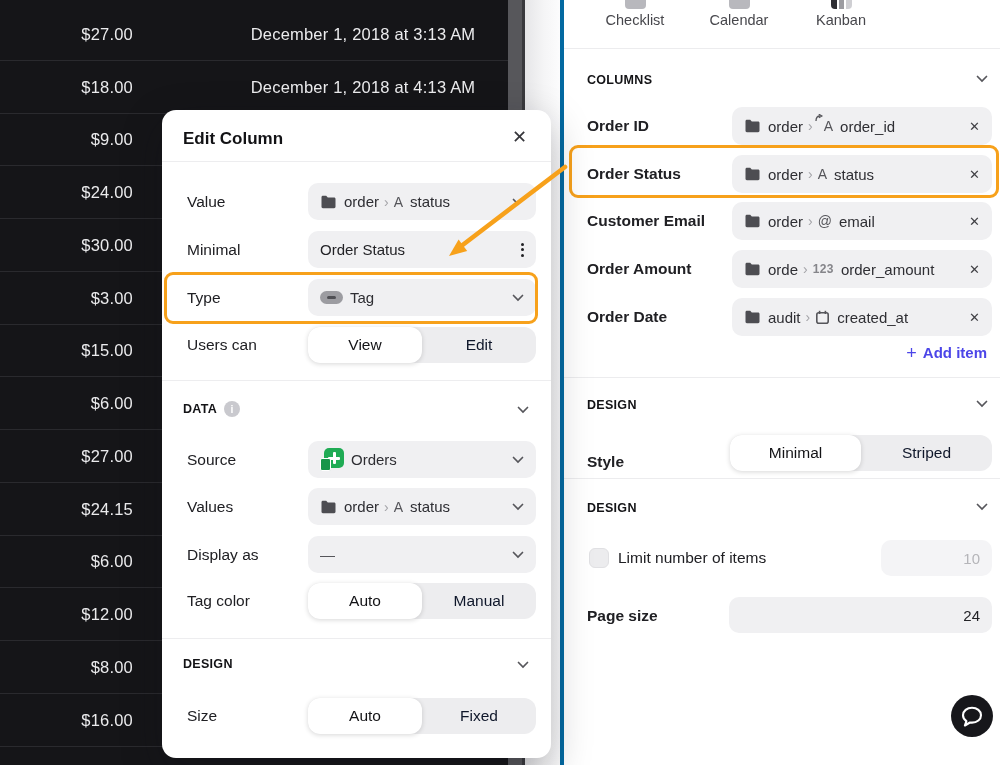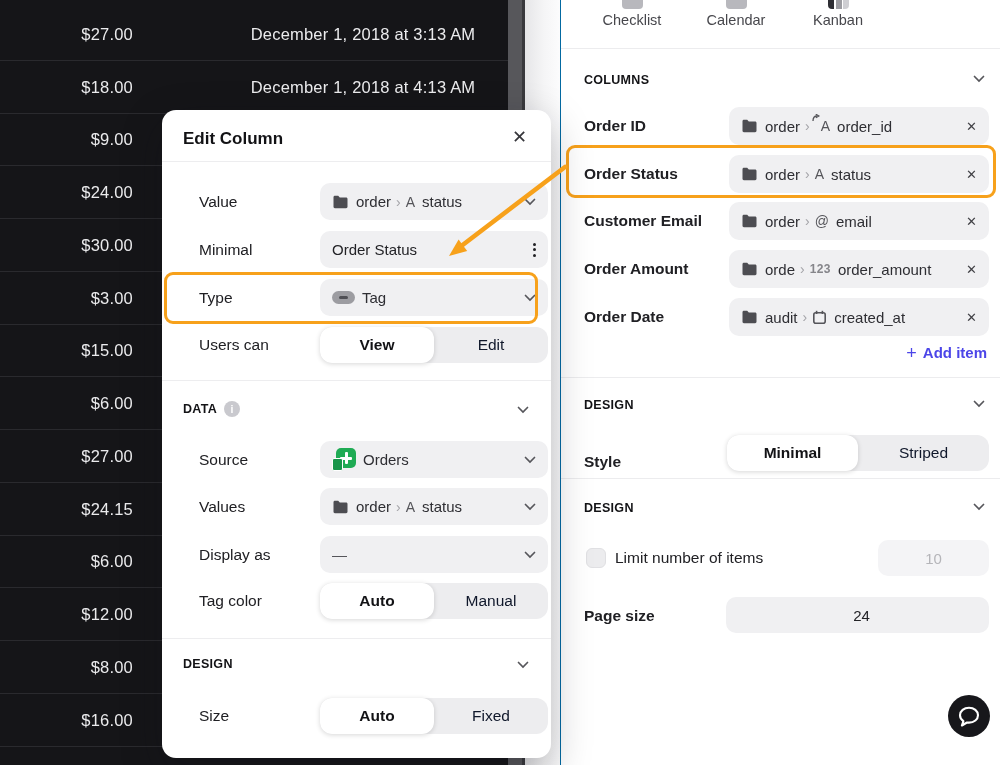--- a/index.html
+++ b/index.html
@@ -12,21 +12,21 @@
   .amt{position:absolute;left:0;width:133px;top:50%;transform:translateY(-50%);
        text-align:right;font-size:16.5px;color:#ebebed;letter-spacing:.2px;}
   .tdate{position:absolute;left:218px;width:290px;top:50%;transform:translateY(-50%);
        text-align:center;font-size:16.5px;color:#ebebed;letter-spacing:.2px;}
   .sb-thumb{position:absolute;left:508px;top:0;width:14px;height:765px;background:#57575b;z-index:2;}
   .sb-line{position:absolute;left:522px;top:0;width:3px;height:765px;background:#39393d;z-index:2;}
   .gap{position:absolute;left:525px;top:0;width:35px;height:765px;z-index:2;
        background:linear-gradient(90deg,#e6e6e8,#f5f5f6 55%,#fcfcfd);}
   
   .panel{position:absolute;left:560px;top:0;width:440px;height:765px;background:#fff;
-         border-left:1px solid #0369a1;z-index:3;box-sizing:border-box;}
+         border-left:4px solid #0369a1;z-index:3;box-sizing:border-box;}
   .tab{position:absolute;top:-6px;width:84px;text-align:center;}
   .tab .ico{width:21px;height:15px;border-radius:4px;background:#b8b8bd;margin:0 auto;}
   .tab .ico.kanban{background:linear-gradient(90deg,#2e2e33 0 6px,#fff 6px 7.5px,#9c9ca1 7.5px 13.5px,#fff 13.5px 15px,#cfcfd3 15px);}
   .tab .tlabel{margin-top:3px;font-size:14.5px;color:#47474c;}
   .pdiv{position:absolute;left:0;width:100%;height:1px;background:#ececee;}
   .shead{position:absolute;left:23px;font-size:12.5px;font-weight:700;color:#131316;letter-spacing:.3px;}
   .pchev{position:absolute;left:412px;}
   .crow{position:absolute;left:0;width:100%;height:48px;}
   .clabel{position:absolute;left:23px;top:50%;transform:translateY(-50%);font-size:15.5px;color:#202024;font-weight:bold;}
   .pill{position:absolute;display:flex;align-items:center;gap:7px;padding:0 12px;background:#f0f0f2;
@@ -39,33 +39,33 @@
   .rel{position:relative;padding-left:6px;}
   .rel svg{position:absolute;left:-3px;top:-4px;}
   .pclose{margin-left:auto;color:#3f3f44;font-size:13px;cursor:pointer;}
   .hbox{position:absolute;border:3px solid #F7A11B;border-radius:9px;z-index:6;
         pointer-events:none;box-sizing:border-box;}
   .additem{position:absolute;right:13px;top:344px;font-size:15px;font-weight:700;color:#4C46E8;
         display:flex;gap:6px;align-items:center;cursor:pointer;}
   .additem .plus{font-weight:400;font-size:18px;line-height:16px;}
   .seg{position:absolute;display:flex;background:#ededef;border-radius:12px;height:36px;box-sizing:border-box;}
   .segopt{flex:1;display:flex;align-items:center;justify-content:center;font-size:15.5px;color:#0f172a;cursor:pointer;}
-  .segon{background:#fff;border-radius:12px;box-shadow:0 1px 5px rgba(0,0,0,.16);color:#131316;font-weight:700;}
+  .segon{background:#fff;border-radius:12px;box-shadow:0 1px 5px rgba(0,0,0,.16);color:#131316;font-weight:400;}
   .cbx{position:absolute;left:25px;top:548px;width:20px;height:20px;border-radius:6px;background:#ececee;
         border:1px solid #e0e0e3;box-sizing:border-box;cursor:pointer;}
   .optlabel{position:absolute;left:54px;top:549px;font-size:15.5px;color:#202024;}
-  .numinput{justify-content:center;}
+  .numinput{justify-content:flex-end;}
   .chatbtn{position:absolute;left:387px;top:695px;width:42px;height:42px;cursor:pointer;}
   
   .modal{position:absolute;left:162px;top:110px;width:389px;height:648px;background:#fff;border-radius:14px;
          box-shadow:0 14px 40px rgba(18,18,24,.28);z-index:10;}
   .mtitle{position:absolute;left:21px;top:19px;font-size:17px;font-weight:700;color:#121215;}
   .mclose{position:absolute;left:350px;top:16px;font-size:18px;color:#36363b;cursor:pointer;}
   .mdiv{position:absolute;left:0;width:100%;height:1px;background:#ededef;}
-  .mrow{position:absolute;left:16px;width:100%;height:47px;}
+  .mrow{position:absolute;left:4px;width:100%;height:47px;}
   .mlabel{position:absolute;left:21px;top:50%;transform:translateY(-50%);font-size:15.5px;color:#202024;}
   .mfield{left:142px;top:5px;width:228px;height:37px;}
   .mseg{left:142px;top:6px;width:228px;}
   .fchev{margin-left:auto;}
   .kebab{margin-left:auto;display:flex;flex-direction:column;gap:2.5px;}
   .kebab i{width:3px;height:3px;border-radius:50%;background:#212125;}
   .tagico{width:23px;height:13px;border-radius:7px;background:#9c9ca1;position:relative;flex:0 0 auto;}
   .tagico::after{content:"";position:absolute;left:7px;top:5px;width:9px;height:3px;border-radius:2px;background:#4f4f54;}
   .mhead{position:absolute;left:21px;display:flex;align-items:center;gap:7px;}
   .mchev{position:absolute;left:355px;}

